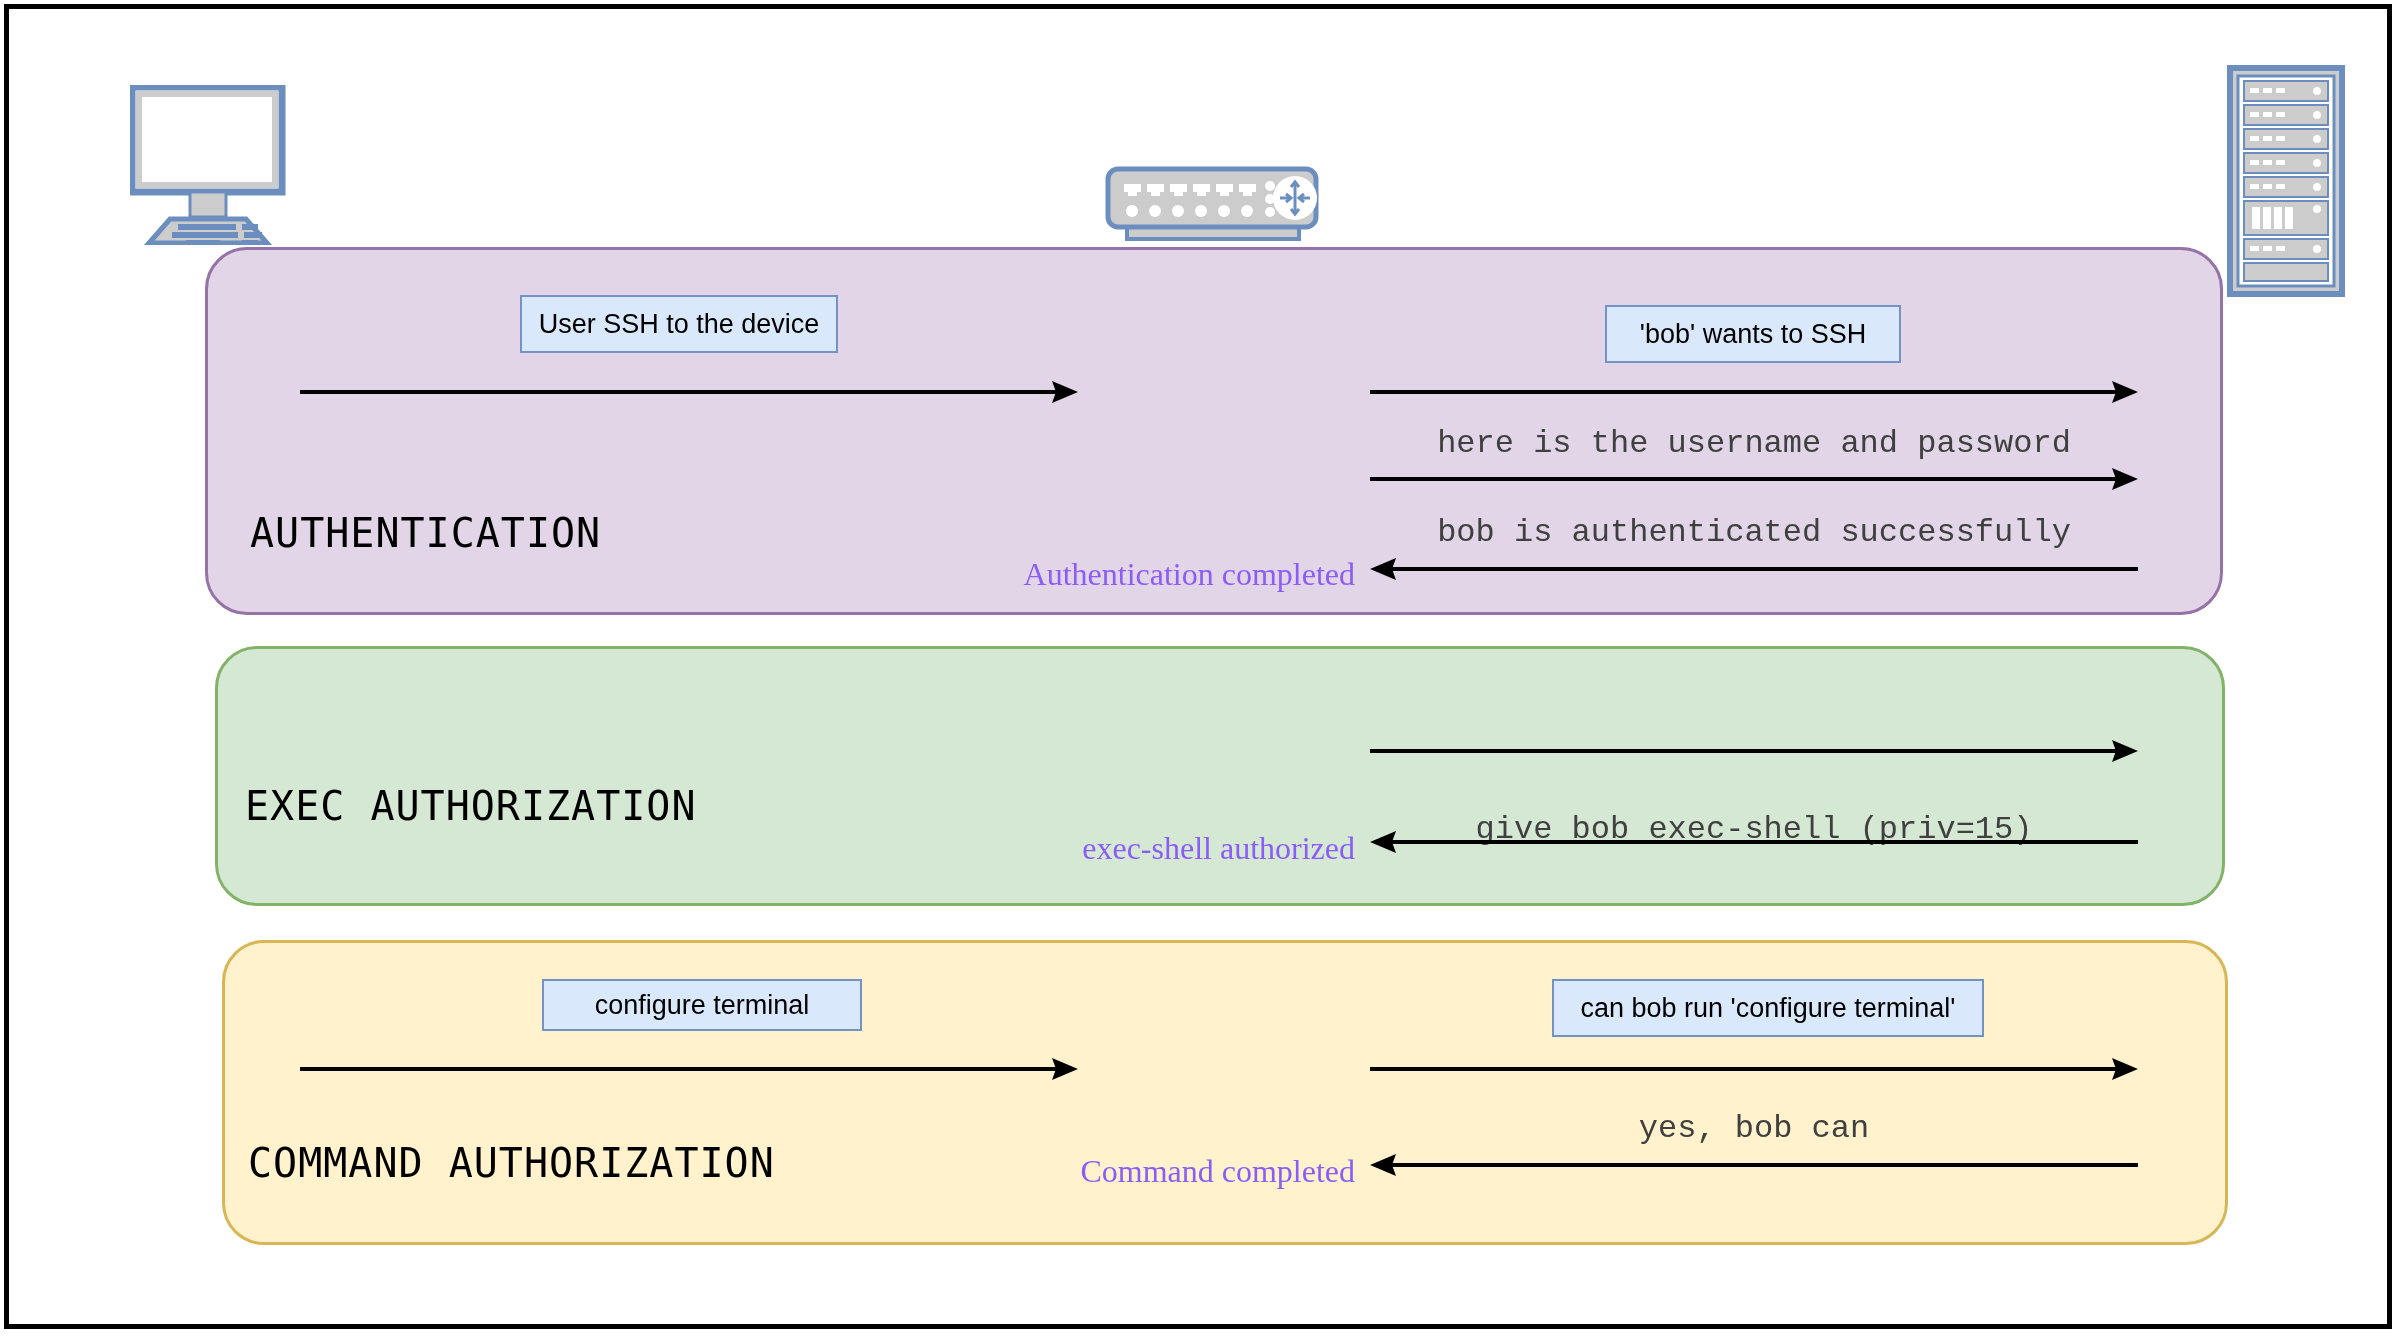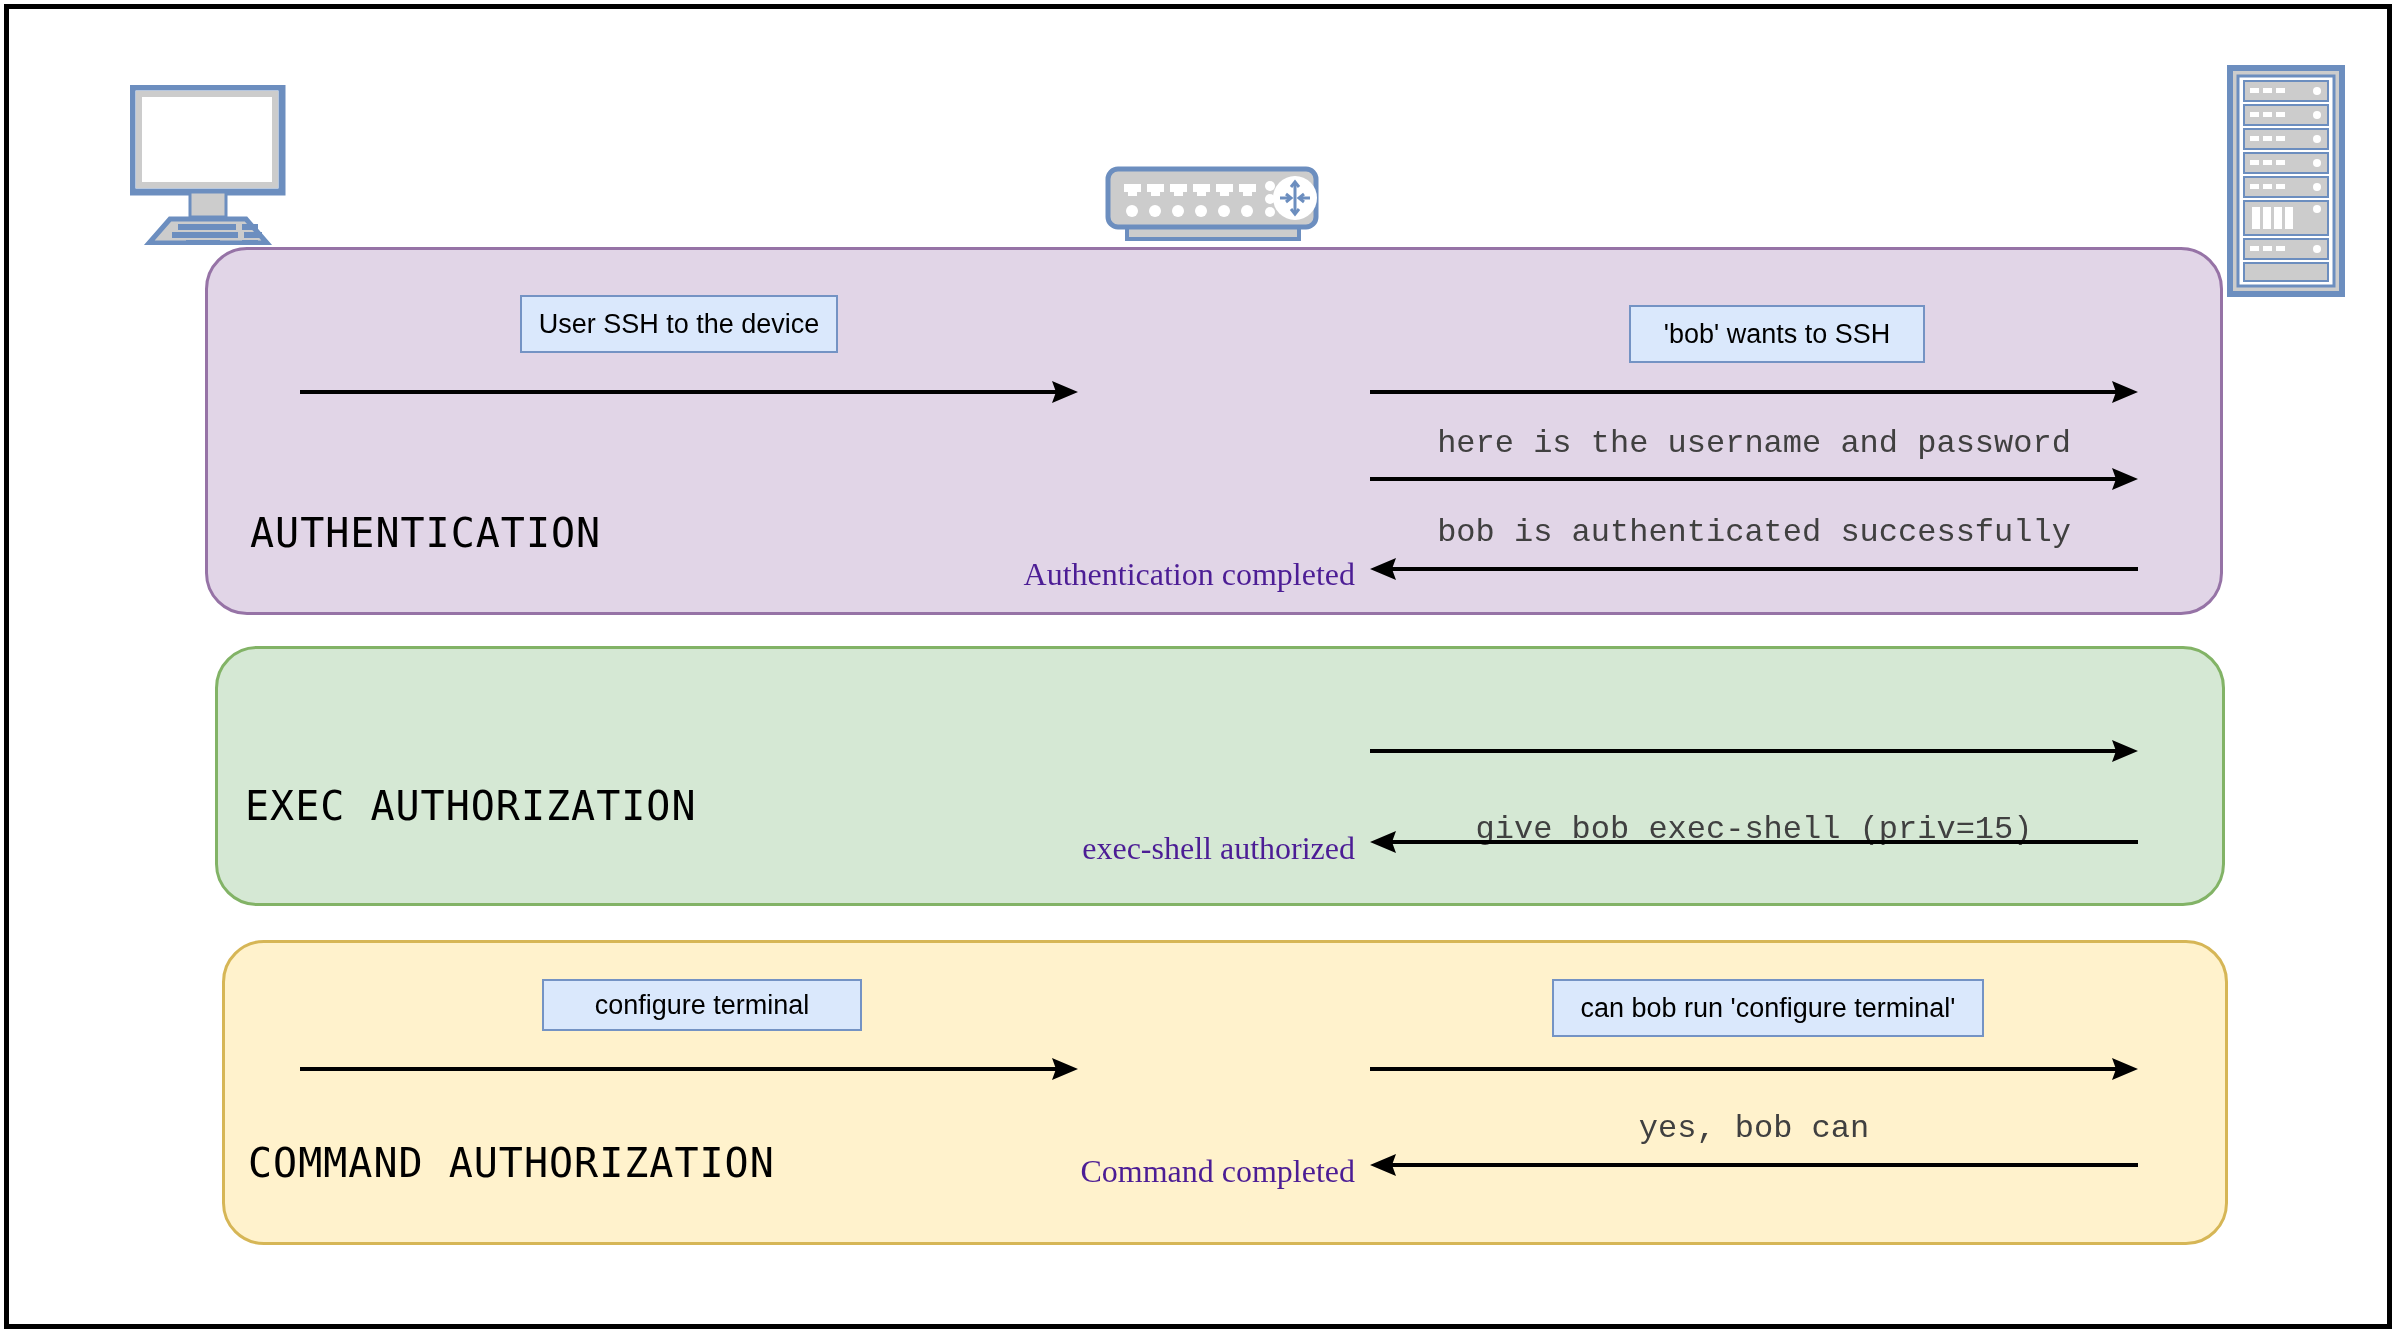--- a/index.html
+++ b/index.html
@@ -75,21 +75,21 @@
     position: absolute;
     font-family: Liberation Mono, monospace;
     font-size: 32px;
     color: #404040;
     white-space: nowrap;
   }
   .cap-serif {
     position: absolute;
     font-family: "Liberation Serif", serif;
     font-size: 32px;
-    color: #4c1d95;
+    color: #8b5cf6;
     white-space: nowrap;
   }
   .cap-center { transform: translateX(-50%); }
   .cap-right  { transform: translateX(-100%); }
 
   
   .device { position: absolute; }
 </style>
 </head>
 <body>
@@ -214,21 +214,21 @@
       </g>
     </svg>
   </div>
 
   <div class="panel" style="left:205px; top:247px; width:2018px; height:368px; background:#e1d5e7; border-color:#9673a6;"></div>
 
   <div class="panel-title" style="left:250px; top:510px;">AUTHENTICATION</div>
 
   <div class="callout" style="left:520px; top:295px; width:318px; height:58px;">User SSH to the device</div>
 
-  <div class="callout" style="left:1605px; top:305px; width:296px; height:58px;margin-left:24px;">'bob' wants to SSH</div>
+  <div class="callout" style="left:1605px; top:305px; width:296px; height:58px;">'bob' wants to SSH</div>
 
   <div class="arrow" style="left:300px; top:379px; width:778px;">
     <svg width="778" height="26" viewBox="0 0 778 26">
       <line x1="0" y1="13" x2="762" y2="13" stroke="#000000" stroke-width="4"></line>
       <polygon points="778,13 752,2 756,13 752,24" fill="#000000"></polygon>
     </svg>
   </div>
 
   <div class="arrow" style="left:1370px; top:379px; width:768px;">
     <svg width="768" height="26" viewBox="0 0 768 26">

